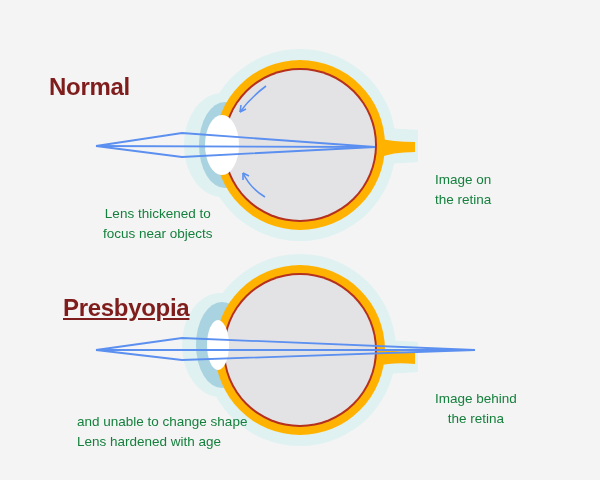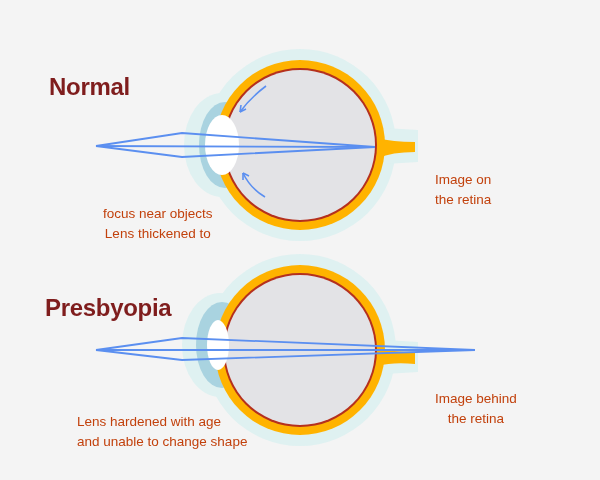--- a/index.html
+++ b/index.html
@@ -1,19 +1,19 @@
 <!DOCTYPE html>
 <html><head>
 <meta charset="utf-8">
 <style>
   html, body { margin: 0; padding: 0; }
   body { width: 600px; height: 480px; background: #f4f4f4; position: relative; overflow: hidden;
          font-family: "Liberation Sans", "DejaVu Sans", sans-serif; color: #1a1a1a; }
   .title { position: absolute; font-weight: bold; font-size: 24px; color: #7f1d1d; letter-spacing: -0.3px; }
-  .label { position: absolute; font-size: 13.5px; line-height: 20px; color: #c2410c; }
+  .label { position: absolute; font-size: 13.5px; line-height: 20px; color: #15803d; }
   .label span { display: block; }
   svg { position: absolute; left: 0; top: 0; }
 </style>
 </head>
 <body>
 
 <svg width="600" height="480" viewBox="0 0 600 480">
 
   <g>
 
@@ -59,29 +59,29 @@
     <g stroke="#5b8ff0" stroke-width="1.8" fill="none">
       <polyline points="96,350 182,338 475,350"></polyline>
       <polyline points="96,350 475,350"></polyline>
       <polyline points="96,350 182,360 475,350"></polyline>
     </g>
   </g>
 </svg>
 
 <div class="title" style="left:49px; top:73px;">Normal</div>
 <div class="label" style="left:103px; top:204px; text-align:center;">
+  <span>Lens thickened to</span>
   <span>focus near objects</span>
-  <span>Lens thickened to</span>
 </div>
 <div class="label" style="left:435px; top:170px;">
   <span>Image on</span>
   <span>the retina</span>
 </div>
 
-<div class="title" style="left:45px; top:294px;">Presbyopia</div>
+<div class="title" style="left:63px; top:294px;text-decoration:underline;">Presbyopia</div>
 <div class="label" style="left:77px; top:412px;">
+  <span>and unable to change shape</span>
   <span>Lens hardened with age</span>
-  <span>and unable to change shape</span>
 </div>
 <div class="label" style="left:435px; top:389px;text-align:center;">
   <span>Image behind</span>
   <span>the retina</span>
 </div>
 
 </body></html>

